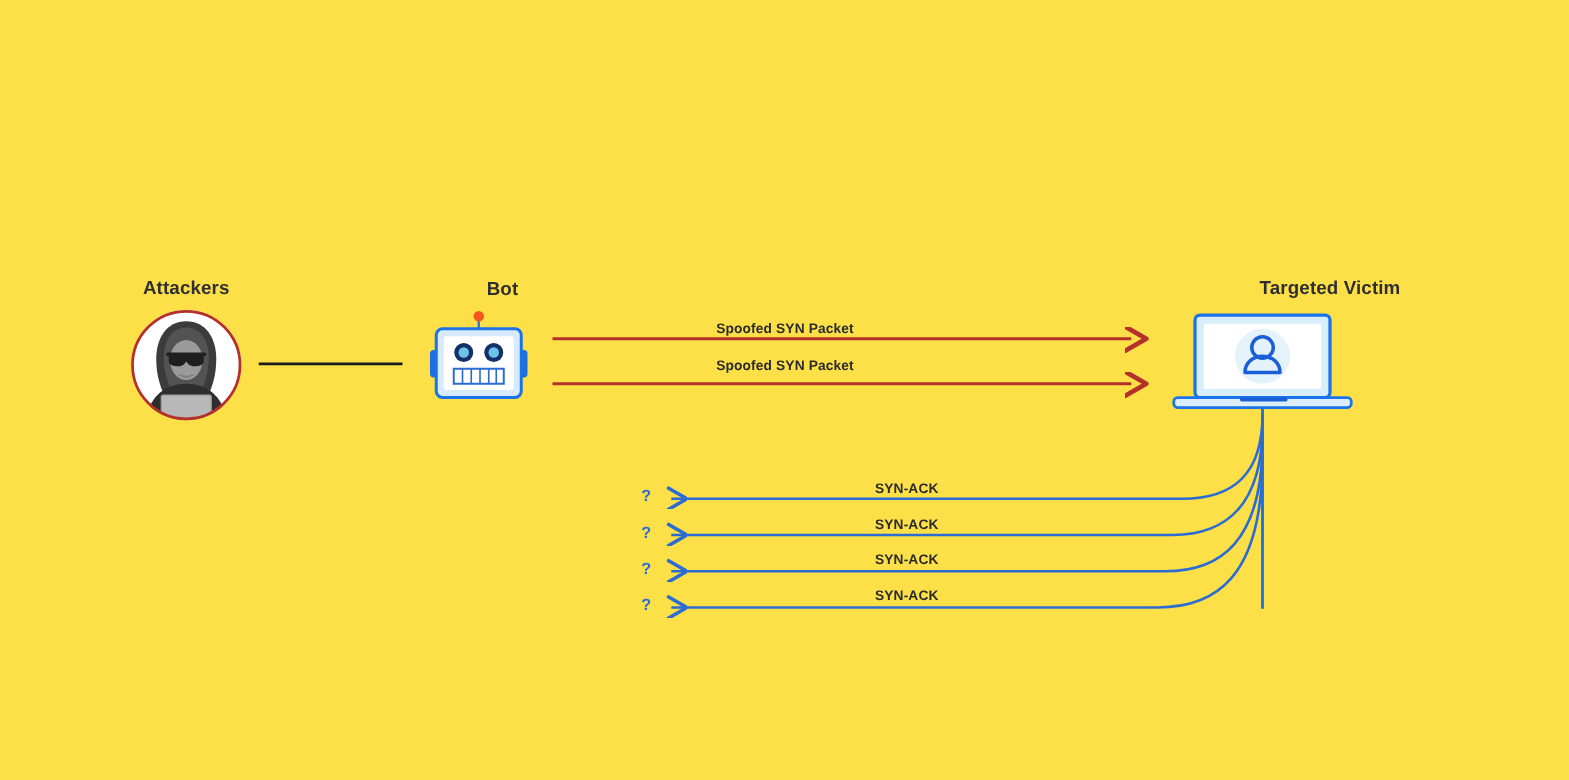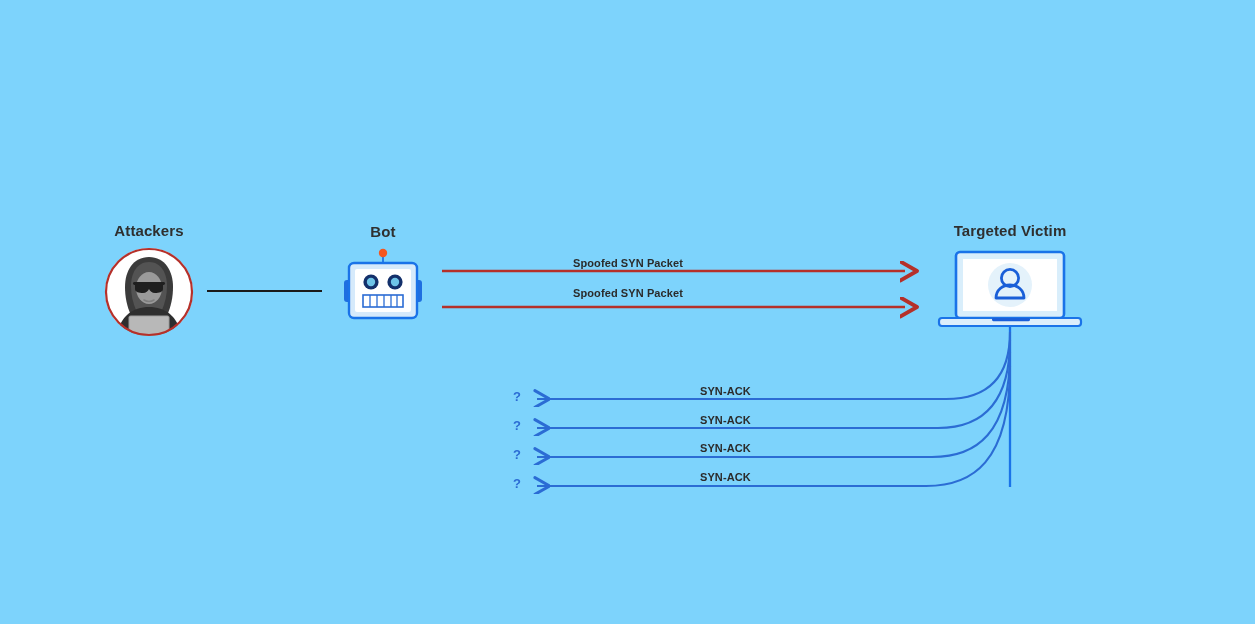--- a/index.html
+++ b/index.html
@@ -8,21 +8,21 @@
     background: #ffffff;
   }
   body {
     font-family: "Liberation Sans", sans-serif;
     -webkit-font-smoothing: antialiased;
   }
   #canvas {
     position: relative;
     width: 1255px;
     height: 624px;
-    background: #7dd3fc;
+    background: #fde047;
     overflow: hidden;
   }
   .node-title {
     position: absolute;
     font-size: 15px;
     font-weight: bold;
     color: #2f2f2f;
     letter-spacing: 0.1px;
     white-space: nowrap;
     text-align: center;
@@ -108,21 +108,21 @@
         <rect x="31" y="37" width="32" height="3" rx="1.4" fill="#1f1f1f"></rect>
 
         <path d="M42,55 Q47,58 52,55" fill="none" stroke="#7e7e7e" stroke-width="1.6" stroke-linecap="round"></path>
 
         <rect x="27" y="71" width="40" height="24" rx="1.5" fill="#b8b8b8" stroke="#9d9d9d" stroke-width="1"></rect>
       </g>
       <circle cx="47" cy="47" r="43" fill="none" stroke="#b5302a" stroke-width="2.2"></circle>
     </svg>
   </div>
 
-  <div class="node-title" style="left:343px; top:223px; width:80px;">Bot</div>
+  <div class="node-title" style="left:362px; top:223px; width:80px;">Bot</div>
 
   <div class="icon-box" style="left:337px; top:248px; width:92px; height:78px;">
     <svg width="92" height="78" viewBox="0 0 92 78">
 
       <line x1="46" y1="4" x2="46" y2="15" stroke="#1a73e8" stroke-width="1.8"></line>
       <circle cx="46" cy="5" r="4.2" fill="#f4561f"></circle>
 
       <rect x="7" y="32" width="9" height="22" rx="3" fill="#1f6fe0"></rect>
       <rect x="76" y="32" width="9" height="22" rx="3" fill="#1f6fe0"></rect>
 
@@ -137,21 +137,21 @@
 
       <rect x="26" y="47" width="40" height="12" fill="#ffffff" stroke="#2b6cd4" stroke-width="1.6"></rect>
       <line x1="33" y1="47" x2="33" y2="59" stroke="#2b6cd4" stroke-width="1.3"></line>
       <line x1="40" y1="47" x2="40" y2="59" stroke="#2b6cd4" stroke-width="1.3"></line>
       <line x1="47" y1="47" x2="47" y2="59" stroke="#2b6cd4" stroke-width="1.3"></line>
       <line x1="54" y1="47" x2="54" y2="59" stroke="#2b6cd4" stroke-width="1.3"></line>
       <line x1="60" y1="47" x2="60" y2="59" stroke="#2b6cd4" stroke-width="1.3"></line>
     </svg>
   </div>
 
-  <div class="node-title" style="left:930px; top:222px; width:160px;">Targeted Victim</div>
+  <div class="node-title" style="left:984px; top:222px; width:160px;">Targeted Victim</div>
 
   <div class="icon-box" style="left:936px; top:250px; width:148px; height:80px;">
     <svg width="148" height="80" viewBox="0 0 148 80">
 
       <rect x="20" y="2" width="108" height="66" rx="4" fill="#d9eefb" stroke="#1a73e8" stroke-width="2.6"></rect>
 
       <rect x="27" y="9" width="94" height="52" fill="#ffffff"></rect>
 
       <circle cx="74" cy="35" r="22" fill="#e4f2fb"></circle>
 

